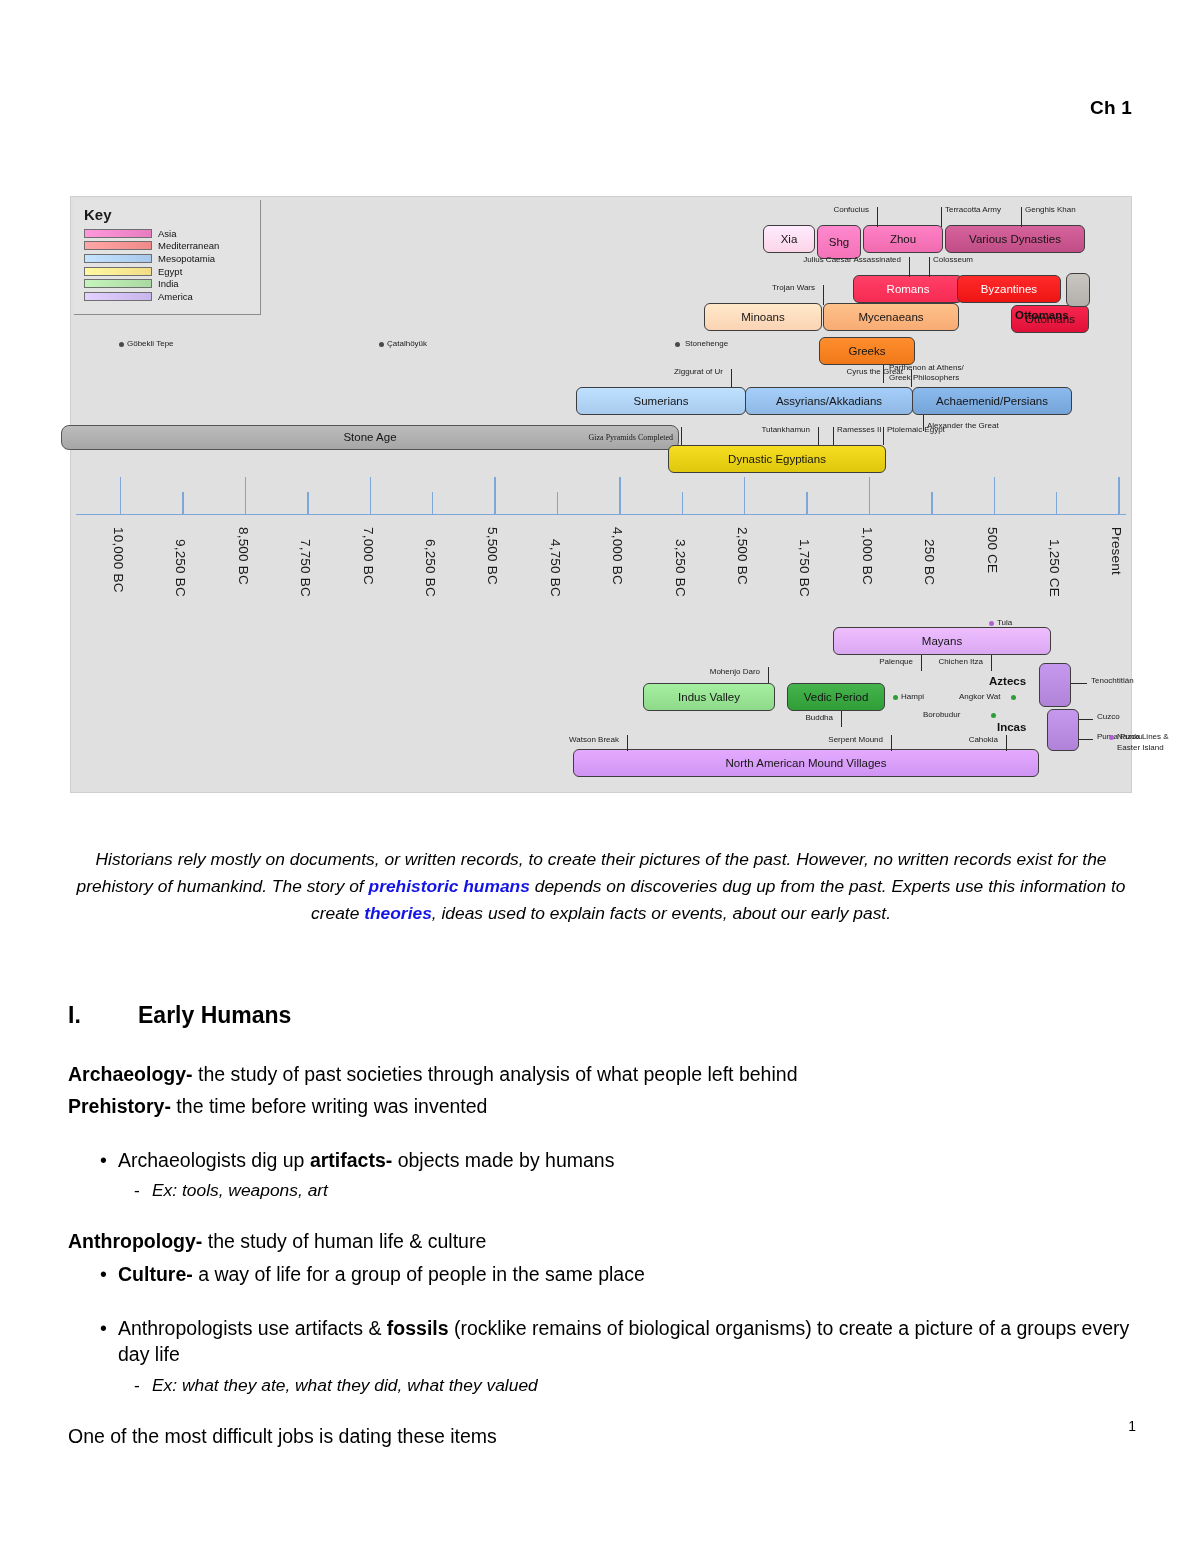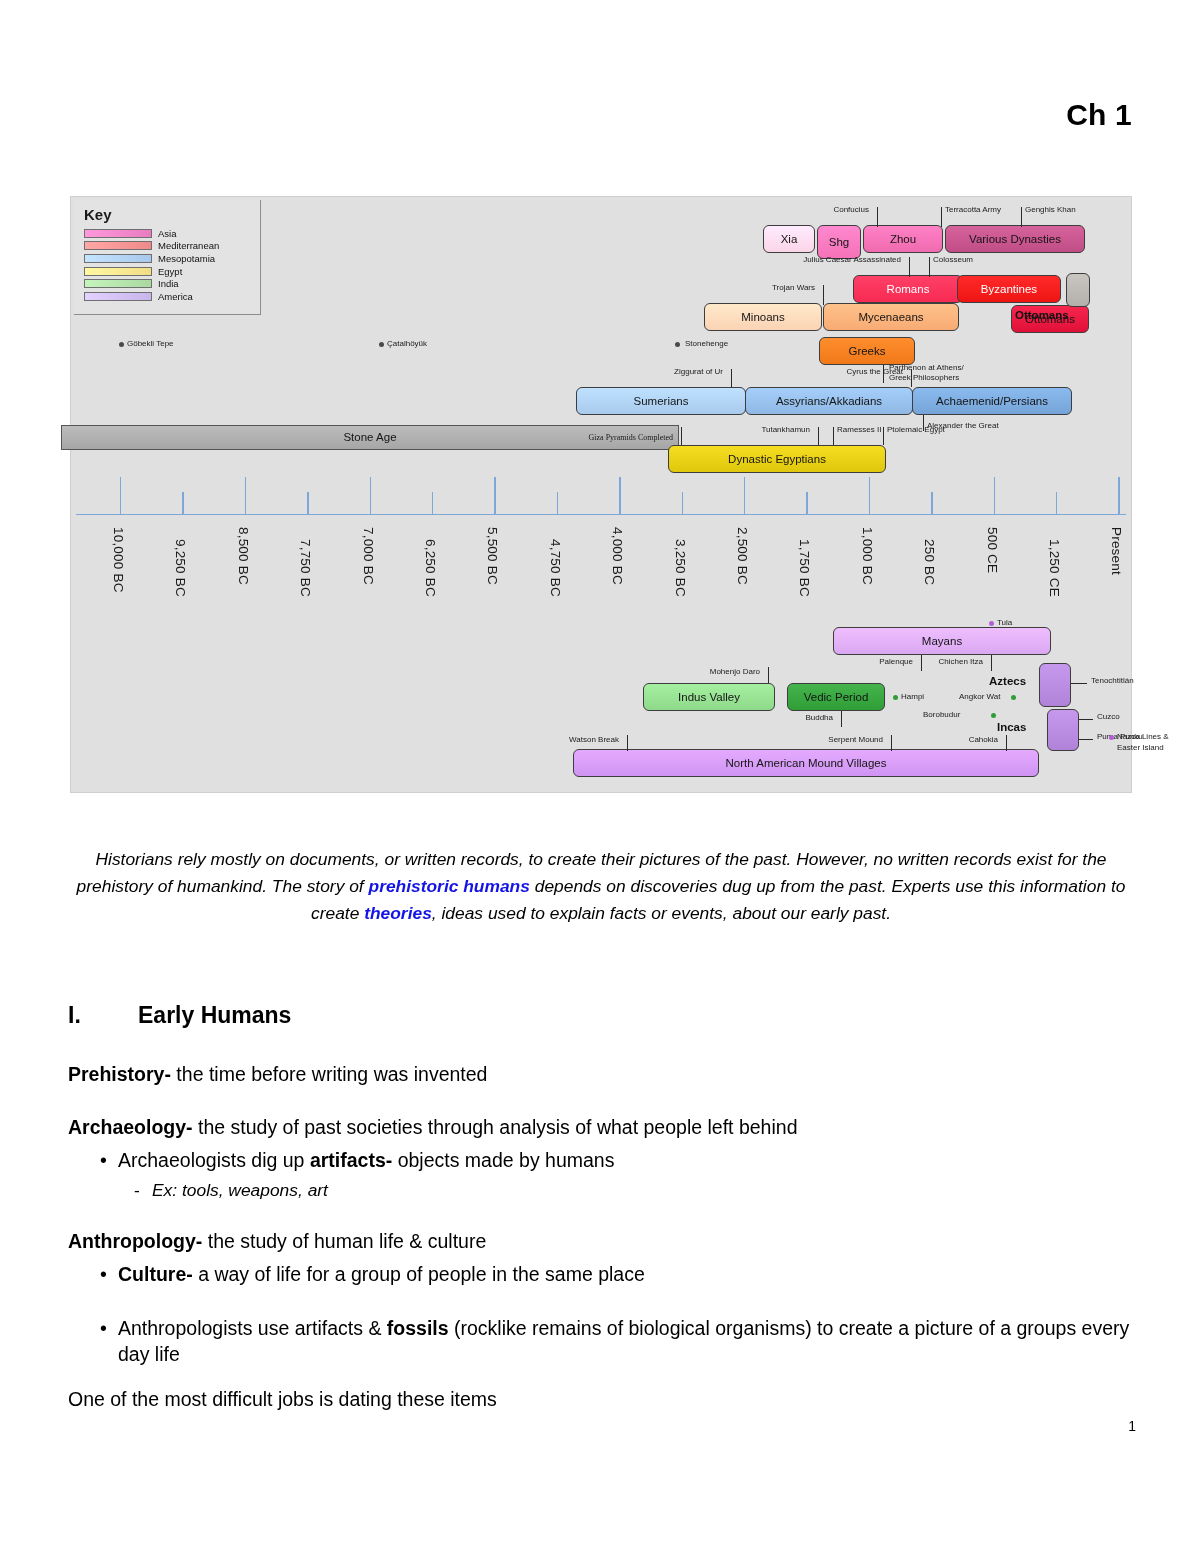--- a/index.html
+++ b/index.html
@@ -6,21 +6,21 @@
   body{
     width:1200px;height:1553px;background:#fff;
     font-family:"Liberation Sans", sans-serif;
     color:#000;position:relative;overflow:hidden;
   }
   .page{position:relative;width:1200px;height:1553px;}
 
   
   .doc-header{
     position:absolute;top:96px;right:68px;text-align:right;
-    font-weight:bold;font-size:30px;line-height:1.28;letter-spacing:.2px;
+    font-weight:bold;font-size:19px;line-height:1.28;letter-spacing:.2px;
   }
 
   
   .figure{
     position:absolute;left:70px;top:196px;width:1062px;height:597px;
     background:#e0e0e0;border:1px solid #cfcfcf;box-sizing:border-box;
   }
   .fig-inner{position:absolute;inset:0;}
 
   
@@ -34,21 +34,21 @@
   .key-swatch{width:68px;height:9px;border:1px solid #6f6f6f;box-sizing:border-box;}
   .key-label{font-size:9.5px;margin-left:6px;color:#111;white-space:nowrap;}
 
   
   .bar{
     position:absolute;border:1px solid #3d3d3d;border-radius:6px;
     display:flex;align-items:center;justify-content:center;
     font-size:11.5px;color:#1a1a1a;box-sizing:border-box;
     text-align:center;line-height:1.05;
   }
-  .bar.stone{border-radius:0;border:1px solid #555;}
+  .bar.stone{border-radius:8px;border:1px solid #555;}
 
   
   .tick{position:absolute;width:1px;background:#2a2a2a;}
   .ev-label{
     position:absolute;font-size:8px;color:#1a1a1a;white-space:nowrap;
     line-height:1.15;
   }
   .ev-label.r{text-align:right;}
   .dot{position:absolute;width:5px;height:5px;border-radius:50%;}
   .dot-label{position:absolute;font-size:8px;color:#1a1a1a;white-space:nowrap;line-height:1.15;}
@@ -309,40 +309,41 @@
   <div class="intro">
     <span>Historians rely mostly on documents, or written records, to create their pictures of the past. However, no written records exist for the prehistory of humankind. The story of </span><b>prehistoric humans</b><span> depends on discoveries dug up from the past. Experts use this information to create </span><b>theories</b><span>, ideas used to explain facts or events, about our early past.</span>
   </div>
 
   <div class="notes">
     <div class="sec-head">
       <span class="num">I.</span>
       <span>Early Humans</span>
     </div>
 
+    <p class="p-term" style="margin-bottom:6px">
+      <b>Archaeology-</b><span> the study of past societies through analysis of what people left behind</span>
+    </p>
+
     <p class="p-term">
       <b>Prehistory-</b><span> the time before writing was invented</span>
-    </p>
-
-    <p class="p-term" style="margin-bottom:6px">
-      <b>Archaeology-</b><span> the study of past societies through analysis of what people left behind</span>
     </p>
     <p class="bullet">
       <span>Archaeologists dig up </span><b>artifacts-</b><span> objects made by humans</span>
     </p>
     <p class="subbullet">Ex:  tools, weapons, art</p>
 
     <p class="p-term" style="margin-bottom:6px">
       <b>Anthropology-</b><span> the study of human life &amp; culture</span>
     </p>
     <p class="bullet">
       <b>Culture-</b><span> a way of life for a group of people in the same place</span>
     </p>
     <div class="gap"></div>
     <p class="bullet">
       <span>Anthropologists use artifacts &amp; </span><b>fossils</b><span> (rocklike remains of biological organisms) to create a picture of a groups every day life</span>
     </p>
+    <p class="subbullet">Ex:  what they ate, what they did, what they valued</p>
 
     <p class="p-term" style="margin-top:18px">One of the most difficult jobs is dating these items</p>
   </div>
 
   <div class="page-num">1</div>
 </div>
 
 </body></html>

